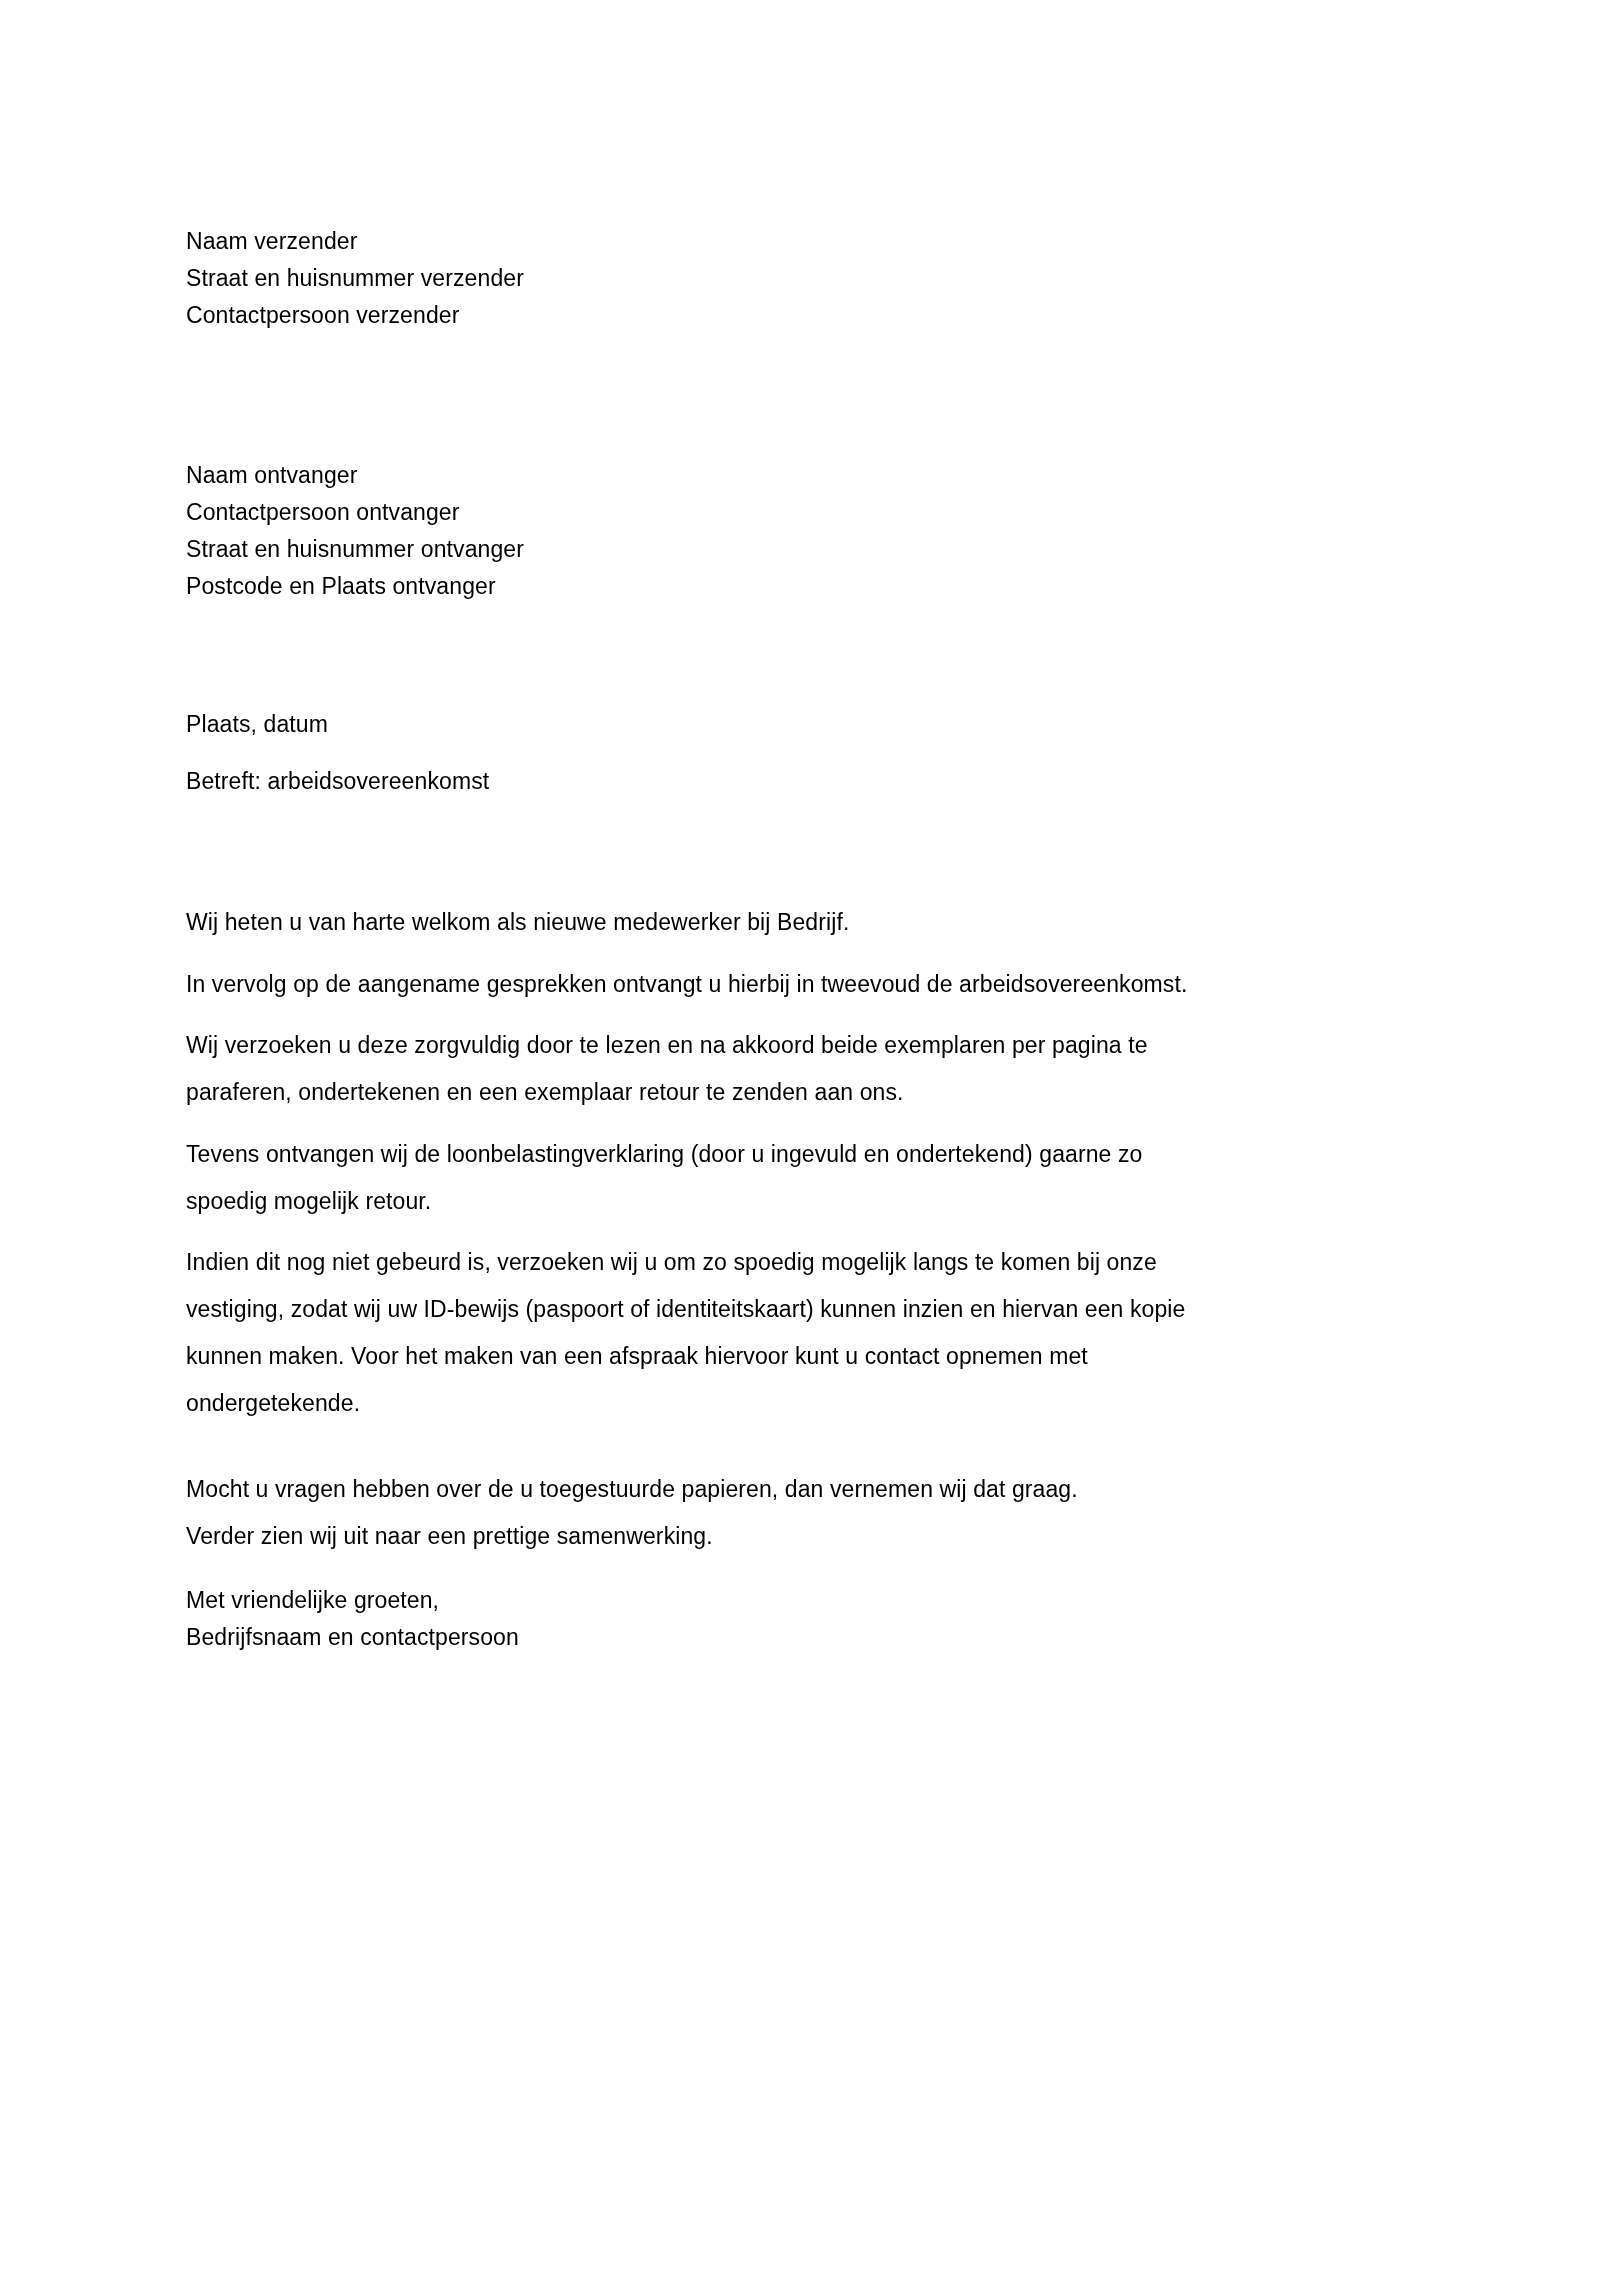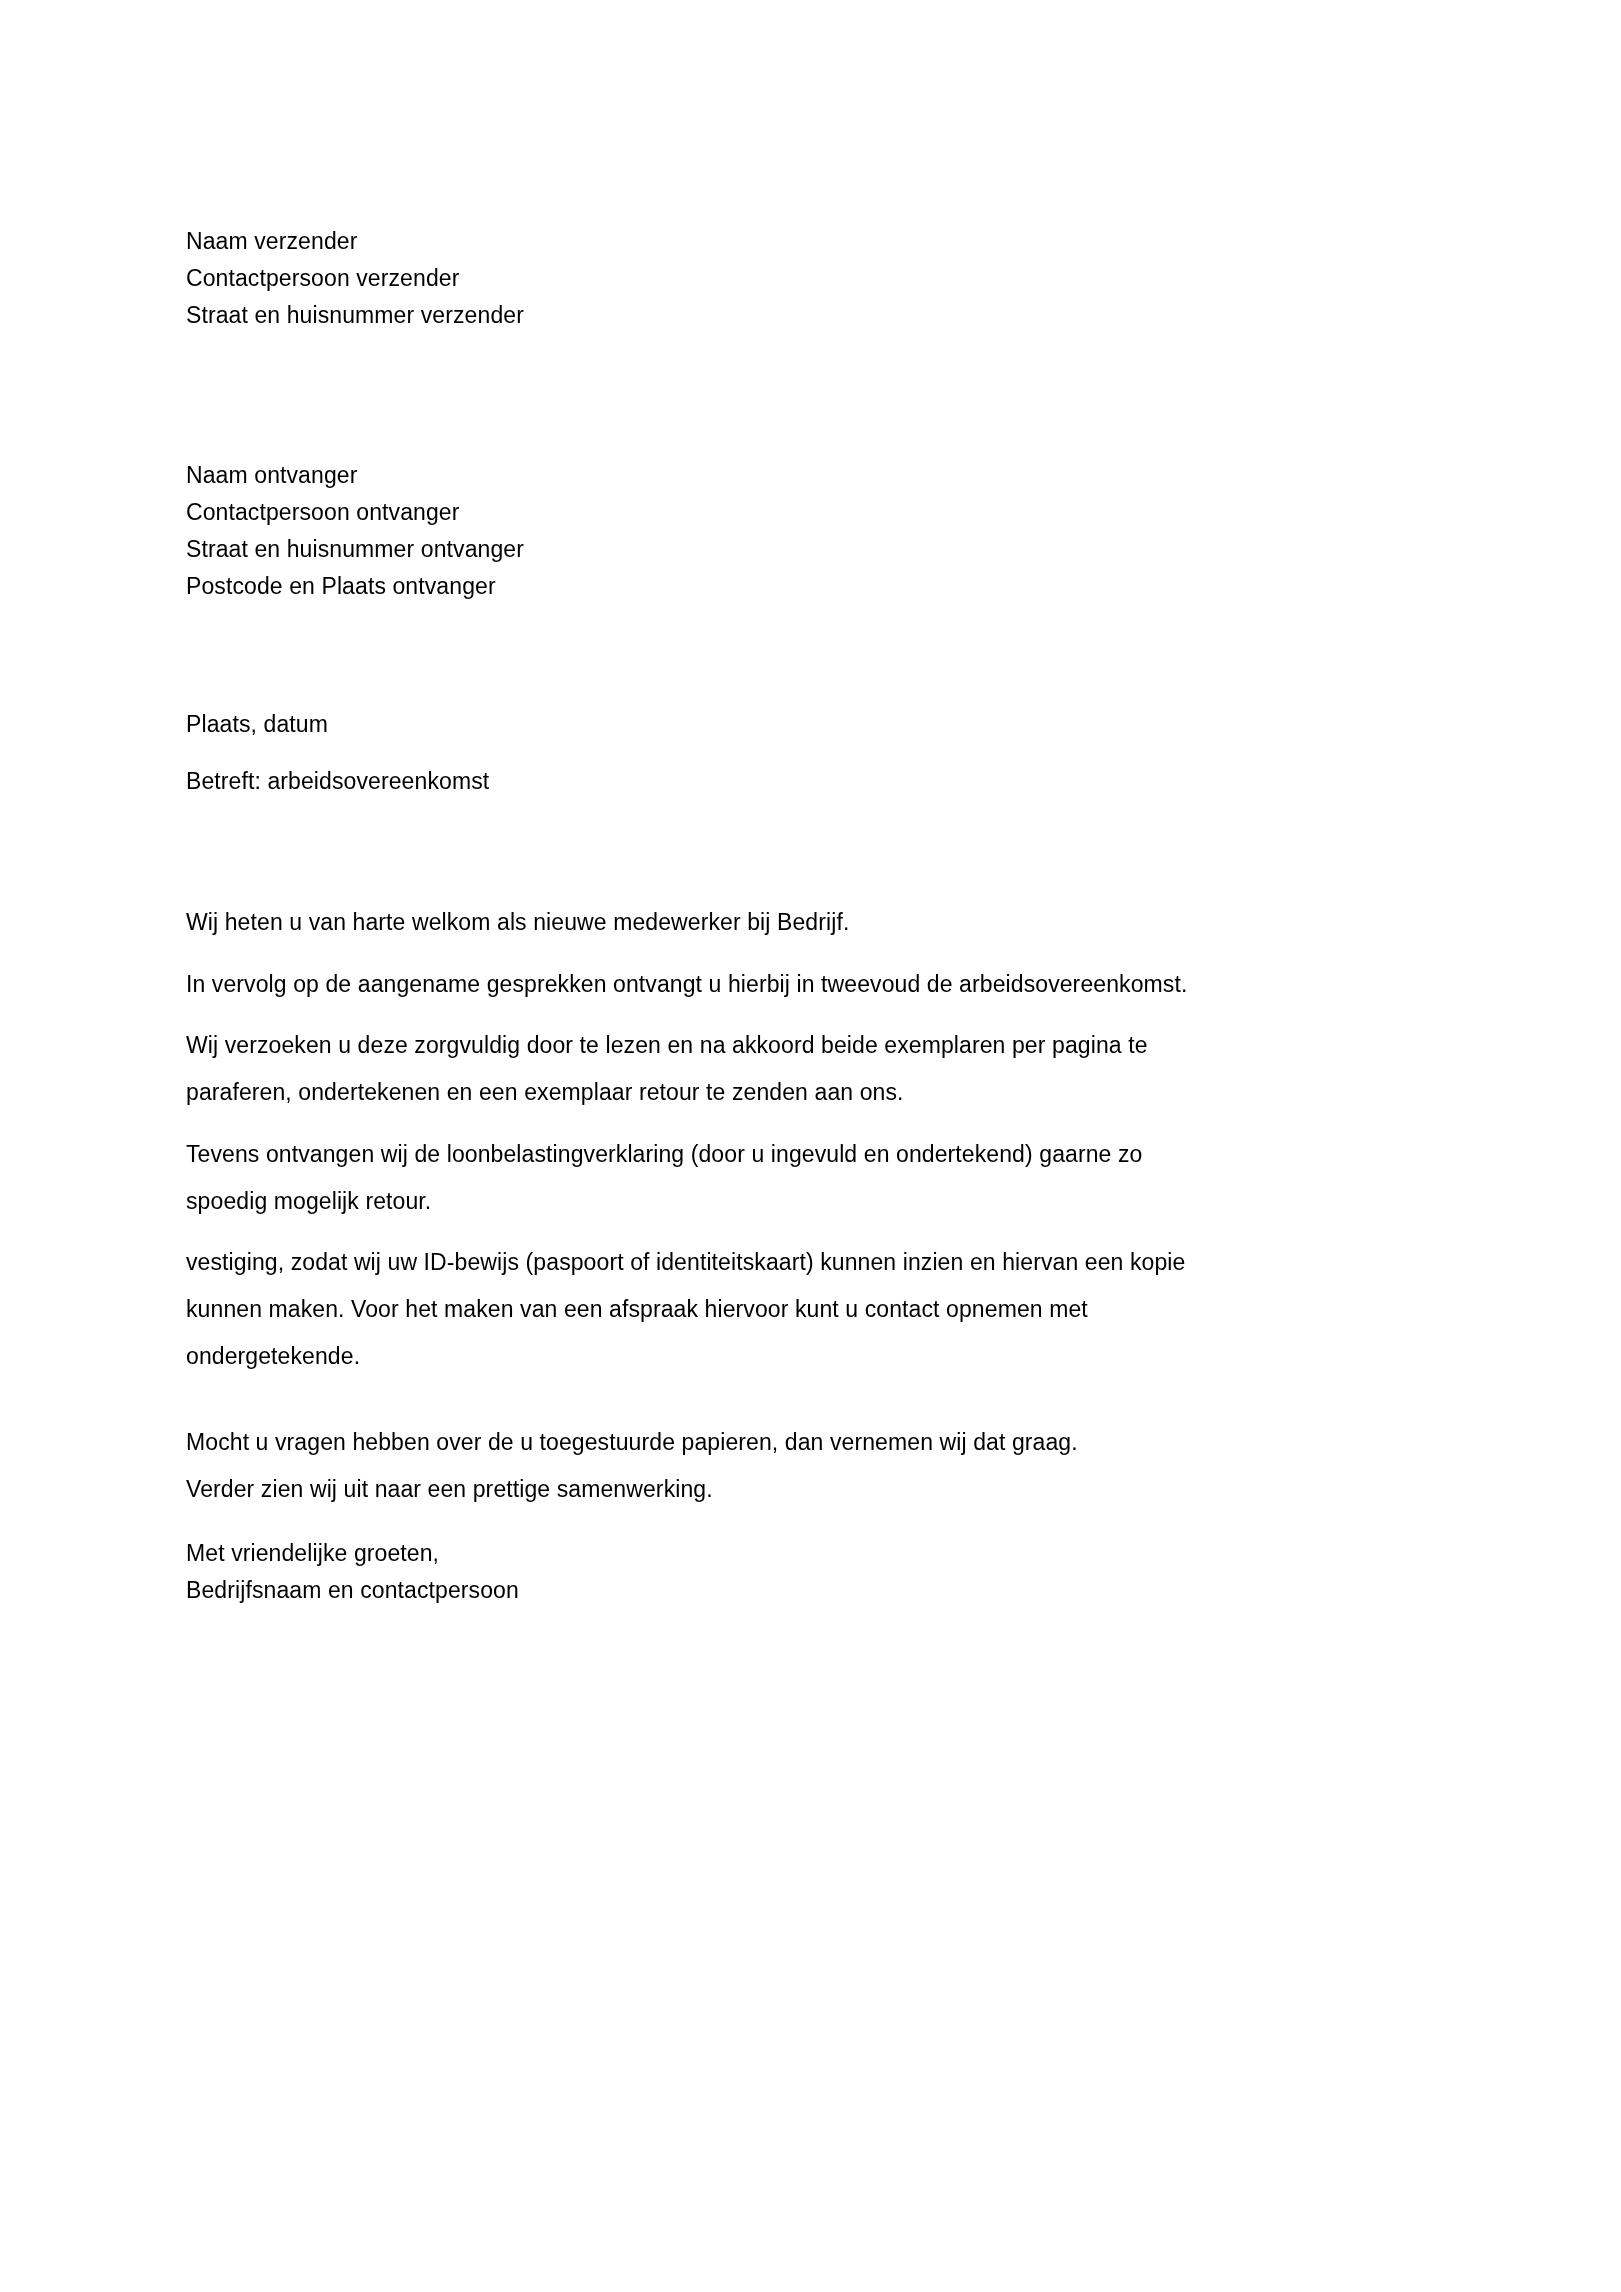--- a/index.html
+++ b/index.html
@@ -50,22 +50,22 @@
   .para .line + .line { margin-top: 10px; }
 </style>
 </head>
 <body>
 
 <div class="page">
   <div class="content">
 
     <div class="block">
       <div class="line">Naam verzender</div>
+      <div class="line">Straat en huisnummer verzender</div>
       <div class="line">Contactpersoon verzender</div>
-      <div class="line">Straat en huisnummer verzender</div>
     </div>
 
     <div class="gap-sender-recipient"></div>
 
     <div class="block">
       <div class="line">Naam ontvanger</div>
       <div class="line">Contactpersoon ontvanger</div>
       <div class="line">Straat en huisnummer ontvanger</div>
       <div class="line">Postcode en Plaats ontvanger</div>
     </div>
@@ -107,20 +107,21 @@
     <div class="gap-para"></div>
 
     <div class="block para">
       <div class="line">Tevens ontvangen wij de loonbelastingverklaring (door u ingevuld en ondertekend) gaarne zo</div>
       <div class="line">spoedig mogelijk retour.</div>
     </div>
 
     <div class="gap-para"></div>
 
     <div class="block para">
+      <div class="line">Indien dit nog niet gebeurd is, verzoeken wij u om zo spoedig mogelijk langs te komen bij onze</div>
       <div class="line">vestiging, zodat wij uw ID-bewijs (paspoort of identiteitskaart) kunnen inzien en hiervan een kopie</div>
       <div class="line">kunnen maken. Voor het maken van een afspraak hiervoor kunt u contact opnemen met</div>
       <div class="line">ondergetekende.</div>
     </div>
 
     <div class="gap-para"></div>
 
 
     <div class="gap-para"></div>
 

